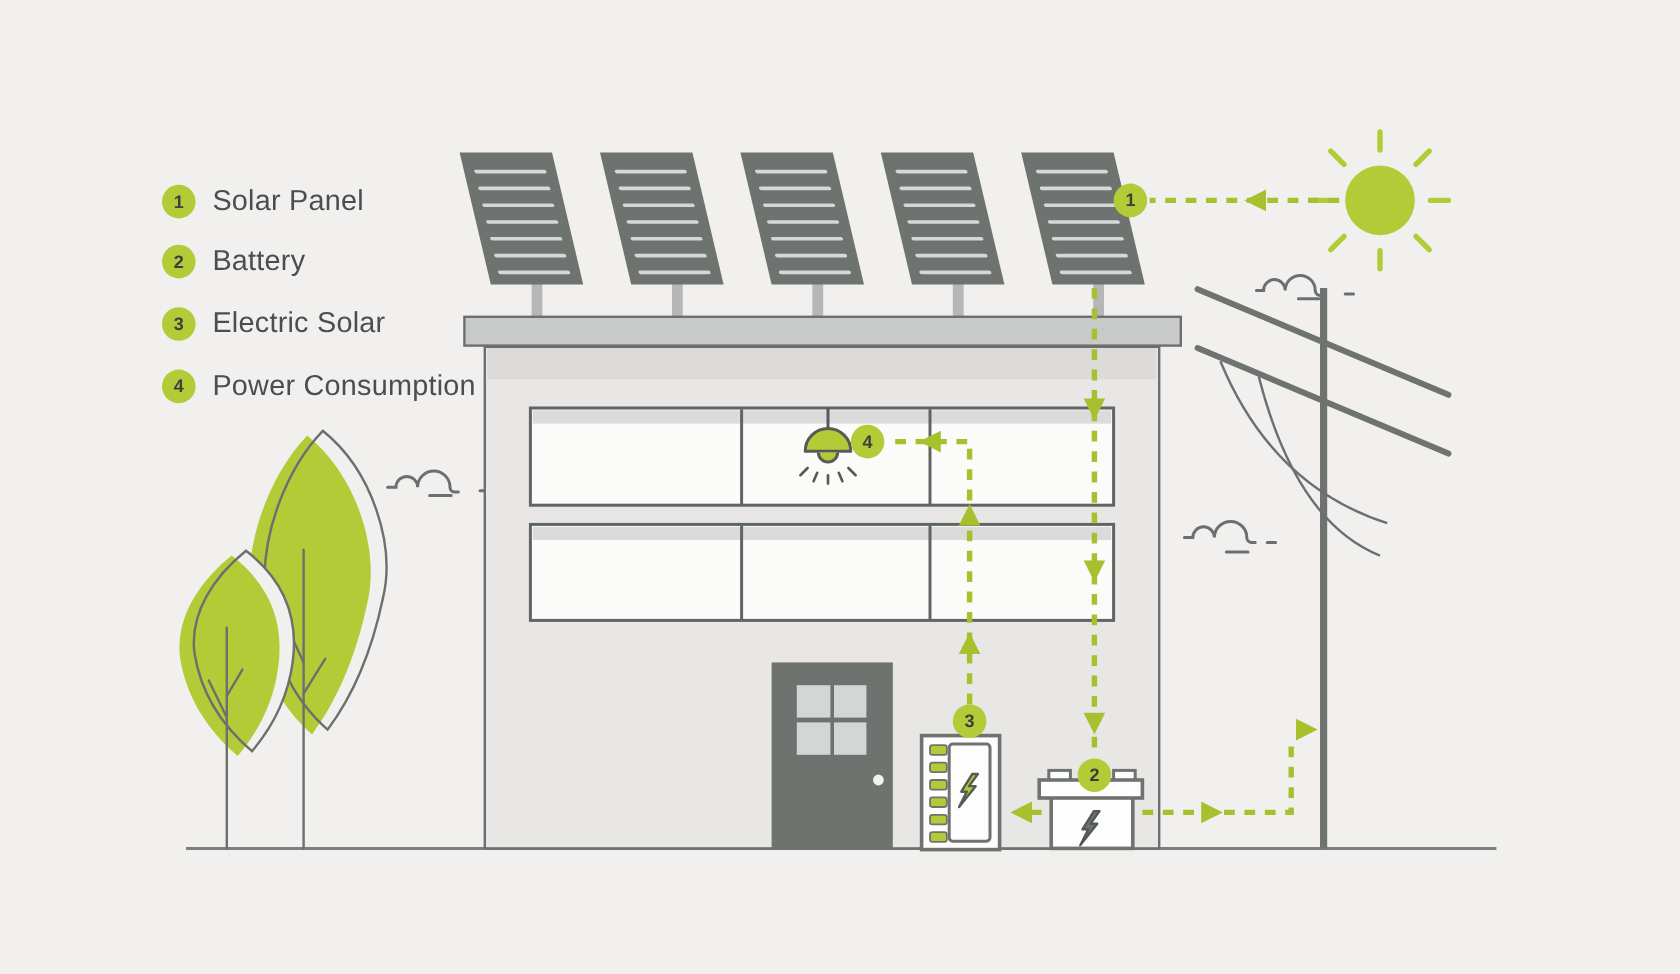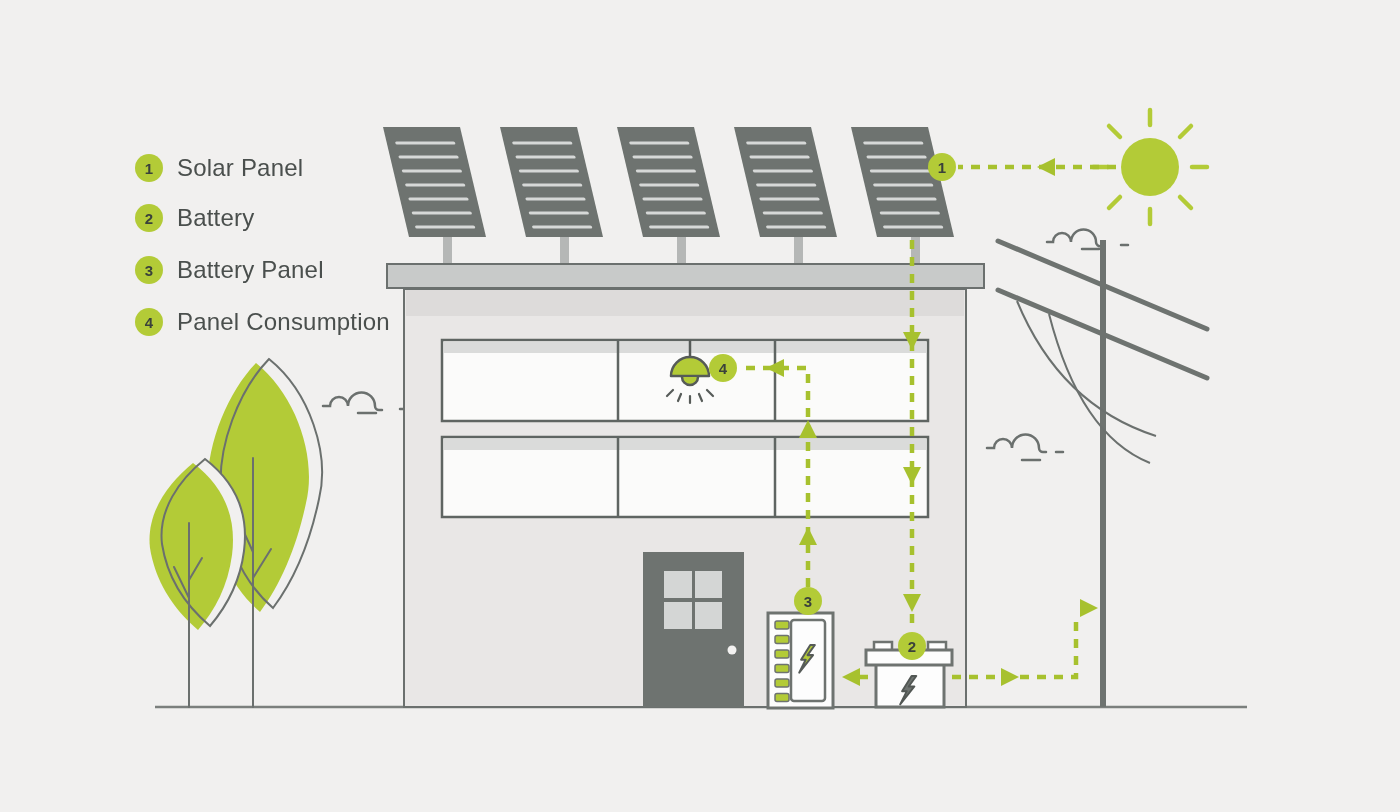--- a/index.html
+++ b/index.html
@@ -203,25 +203,25 @@
   <div class="legend-item" style="top:154px">
     <span class="badge">1</span>
     <span class="legend-label">Solar Panel</span>
   </div>
   <div class="legend-item" style="top:204px">
     <span class="badge">2</span>
     <span class="legend-label">Battery</span>
   </div>
   <div class="legend-item" style="top:256px">
     <span class="badge">3</span>
-    <span class="legend-label">Battery Panel</span>
+    <span class="legend-label">Electric Solar</span>
   </div>
   <div class="legend-item" style="top:308px">
     <span class="badge">4</span>
-    <span class="legend-label">Panel Consumption</span>
+    <span class="legend-label">Power Consumption</span>
   </div>
 </div>
 
 <div class="dbadge" style="left:928px;top:153px">1</div>
 <div class="dbadge" style="left:898px;top:632px">2</div>
 <div class="dbadge" style="left:794px;top:587px">3</div>
 <div class="dbadge" style="left:709px;top:354px">4</div>
 
 </div>
 

